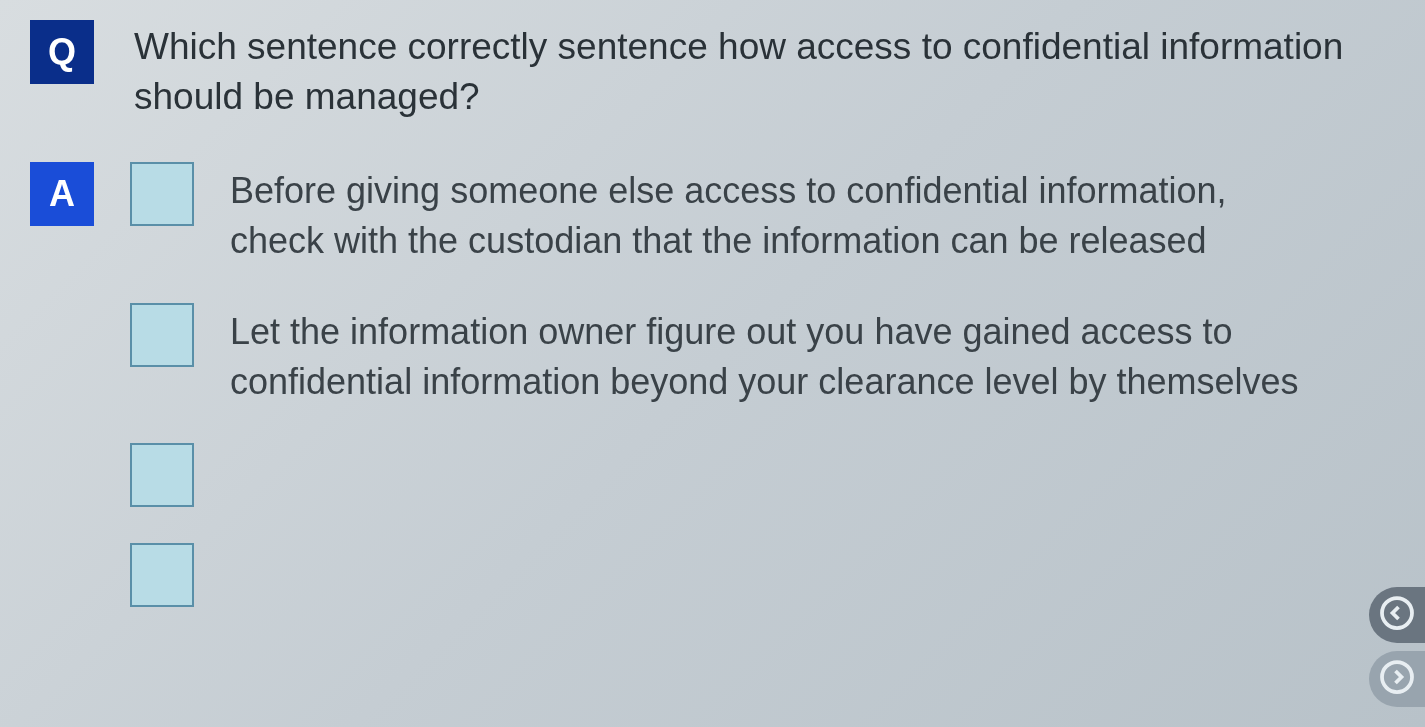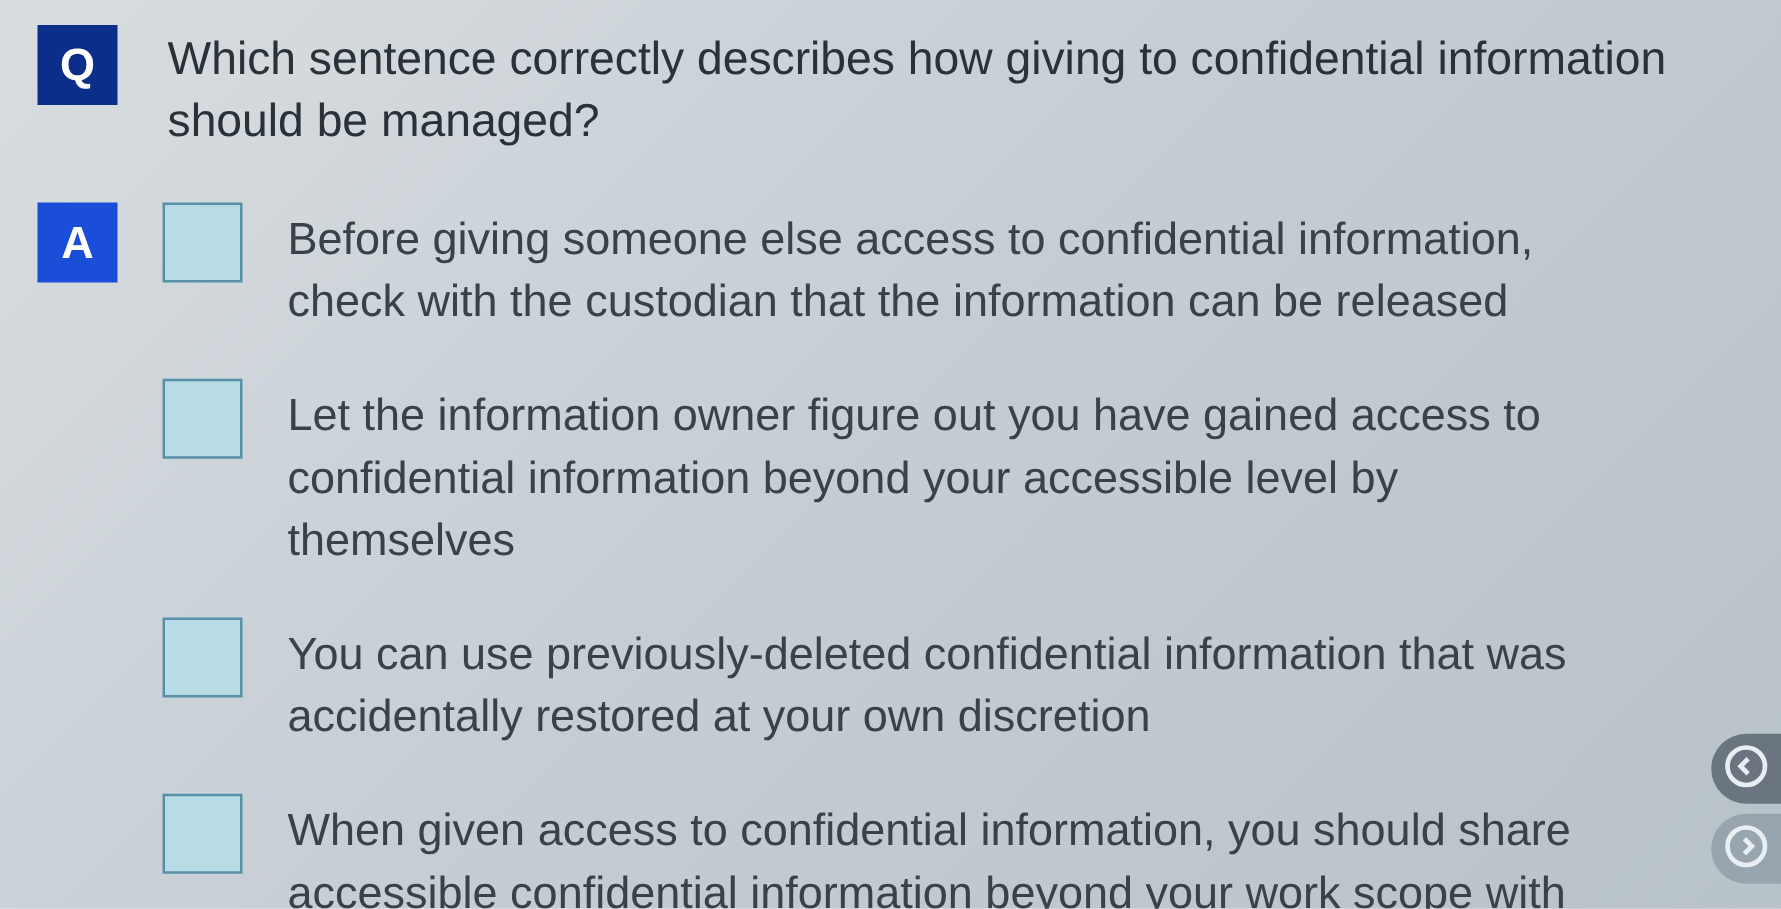--- a/index.html
+++ b/index.html
@@ -108,49 +108,47 @@
       height: 36px;
     }
   </style>
 </head>
 <body>
 
 <div class="question-row">
   <div class="badge">
     <span>Q</span>
   </div>
-  <div class="question-text">Which sentence correctly describes how giving to confidential information should be managed?</div>
+  <div class="question-text">Which sentence correctly sentence how access to confidential information should be managed?</div>
 </div>
 
 <div class="answer-row">
   <div class="answer-badge-slot">
     <div class="answer-badge">
       <span>A</span>
     </div>
   </div>
   <div class="checkbox"></div>
   <div class="answer-text">Before giving someone else access to confidential information, check with the custodian that the information can be released</div>
 </div>
 
 <div class="answer-row">
   <div class="answer-badge-slot"></div>
   <div class="checkbox"></div>
-  <div class="answer-text">Let the information owner figure out you have gained access to confidential information beyond your accessible level by themselves</div>
+  <div class="answer-text">Let the information owner figure out you have gained access to confidential information beyond your clearance level by themselves</div>
 </div>
 
 <div class="answer-row">
   <div class="answer-badge-slot"></div>
   <div class="checkbox"></div>
-  <div class="answer-text">You can use previously-deleted confidential information that was accidentally restored at your own discretion</div>
 </div>
 
 <div class="answer-row">
   <div class="answer-badge-slot"></div>
   <div class="checkbox"></div>
-  <div class="answer-text">When given access to confidential information, you should share accessible confidential information beyond your work scope with your colleague</div>
 </div>
 
 <div class="nav-buttons">
   <div class="nav-btn">
     <span>
       <svg viewBox="0 0 24 24" fill="none" stroke="currentColor" stroke-width="2.5">
         <circle cx="12" cy="12" r="10"></circle>
         <path d="M13 8l-4 4 4 4"></path>
       </svg>
     </span>

